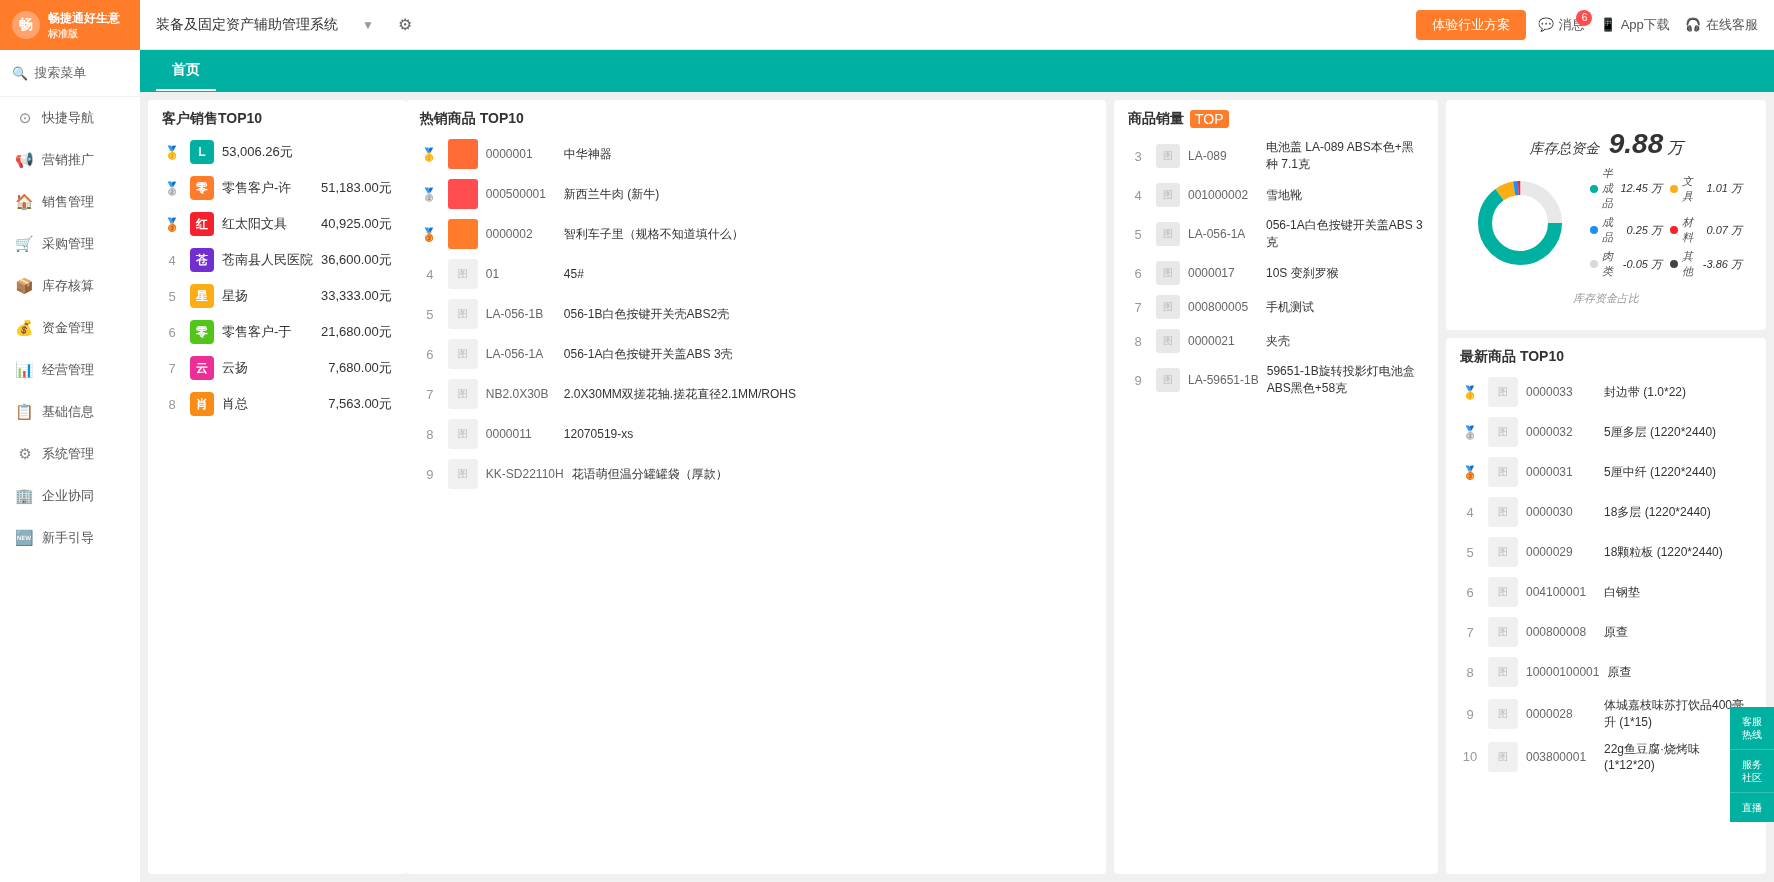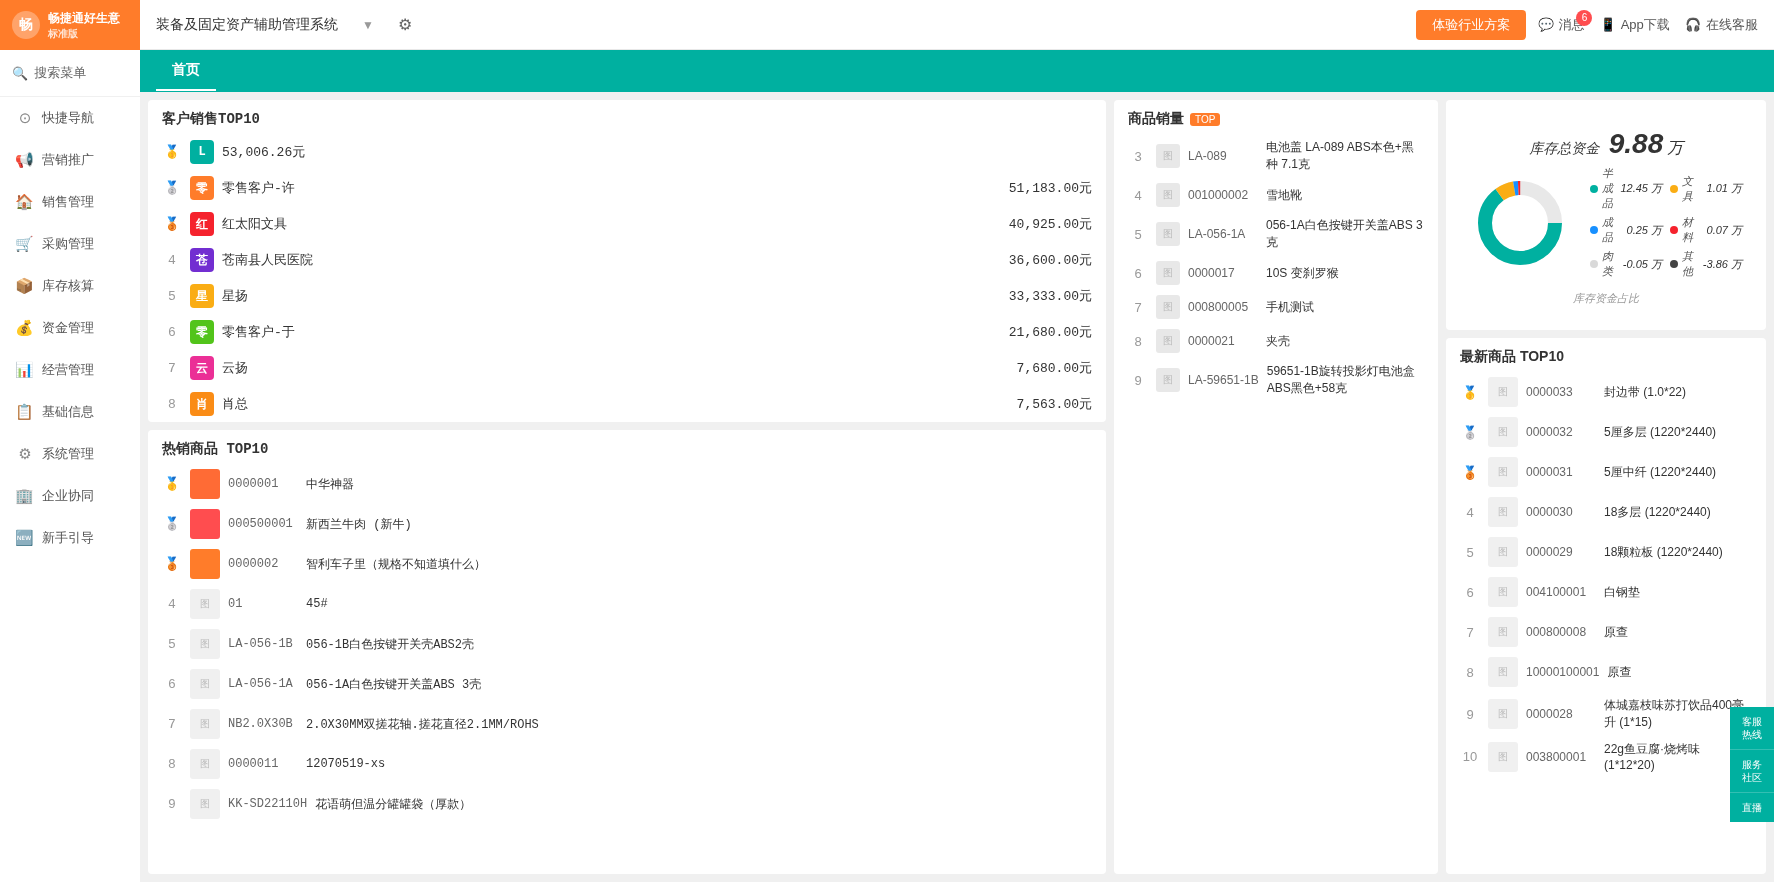--- a/index.html
+++ b/index.html
@@ -132,24 +132,22 @@
       overflow: hidden;
       background: #f0f0f0;
       gap: 8px;
       padding: 8px;
     }
 
     
     .left-panel {
       flex: 1;
       display: flex;
-      flex-direction: column;
-      gap: 8px;
+      gap: 0;
       overflow: hidden;
-      font-family: Liberation Mono, monospace;
     }
 
     
     .middle-panel {
       width: 324px;
       display: flex;
       flex-direction: column;
       gap: 8px;
       overflow: hidden;
       flex-shrink: 0;
@@ -295,21 +293,21 @@
       border-radius: 4px;
       overflow: hidden;
     }
     .panel-section-header {
       padding: 10px 14px 6px;
       font-size: 14px; font-weight: bold; color: #333;
       display: flex; align-items: center; gap: 6px;
     }
     .section-top-label {
       background: #ff7c2a; color: white;
-      font-size: 10px; padding: 1px 5px; border-radius: 3px;
+      font-size: 14px; padding: 1px 5px; border-radius: 3px;
       font-weight: normal;
     }
   </style>
 </head>
 <body>
 
 <div class="sidebar">
   <div class="sidebar-logo">
     <div class="sidebar-logo-icon">畅</div>
     <div>

